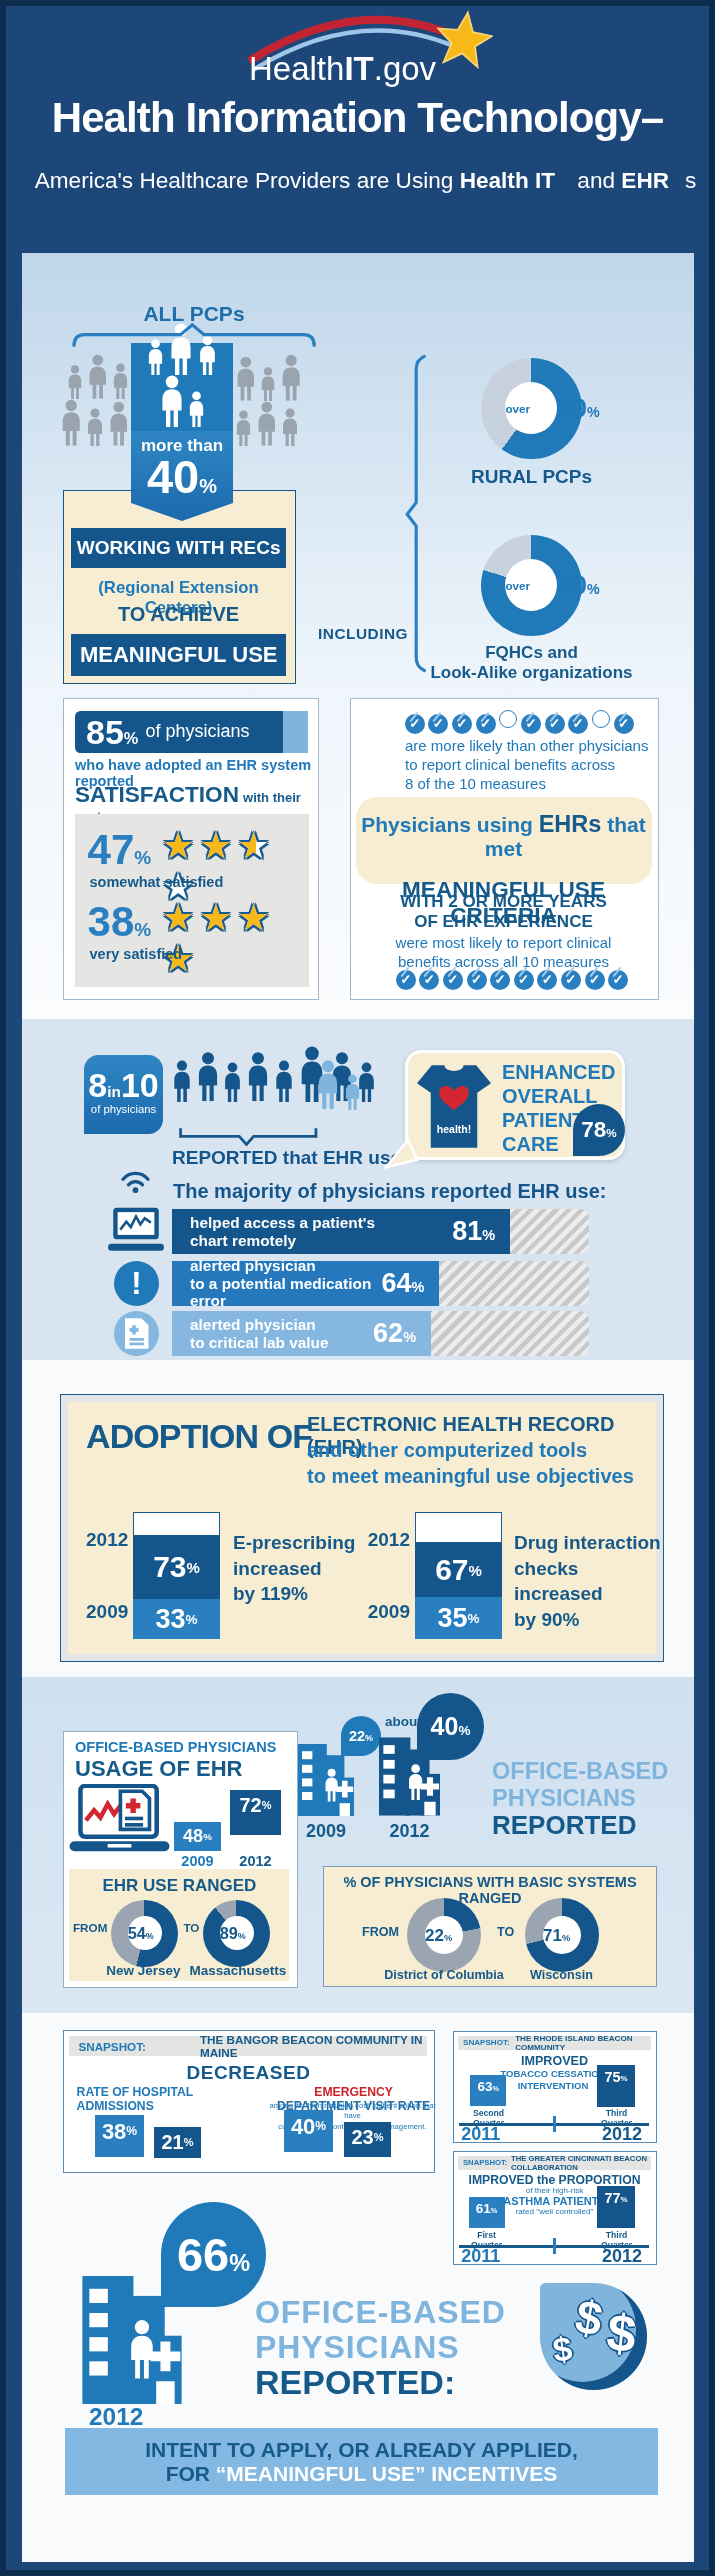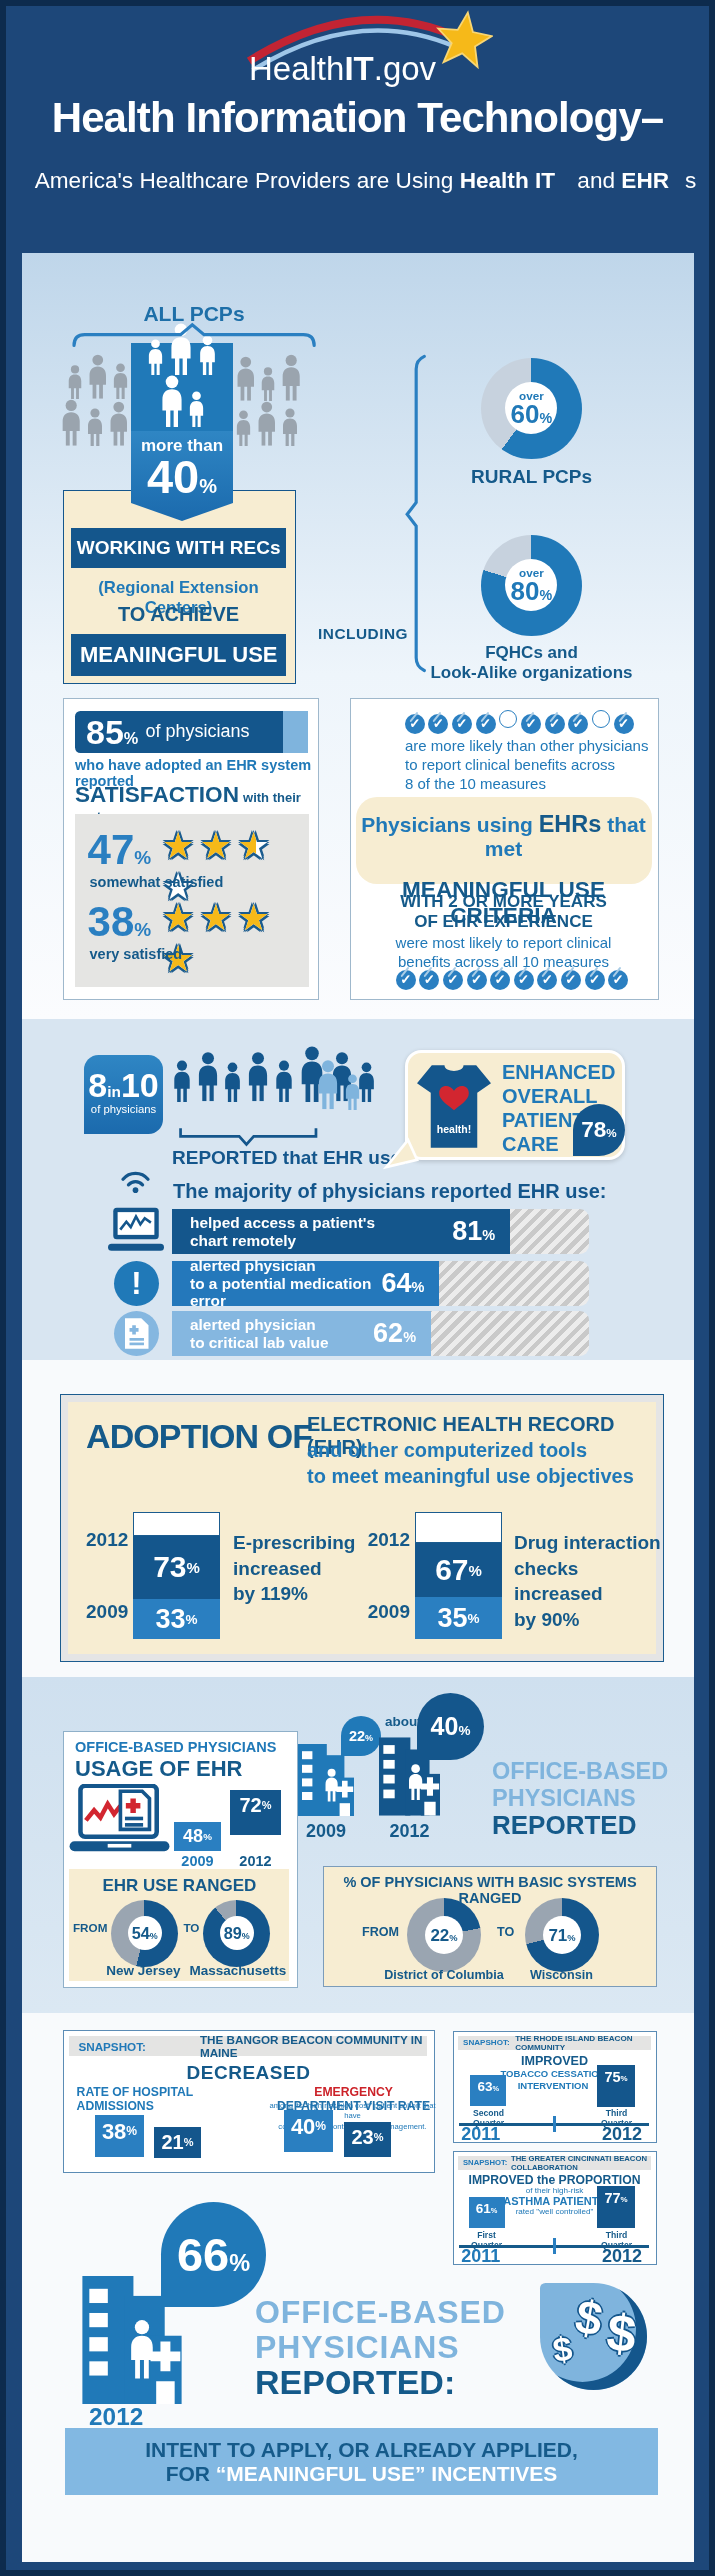--- a/index.html
+++ b/index.html
@@ -18,21 +18,21 @@
   .band5{left:22px;top:1677px;width:672px;height:336px;background:linear-gradient(#cfe0ef,#dbe8f3);}
   
   .title{left:0;top:94px;width:715px;text-align:center;color:#fff;font-size:42px;font-weight:bold;letter-spacing:-0.9px;}
   .subtitle{left:0;top:168px;width:715px;text-align:center;color:#fff;font-size:22.6px;}
   .subtitle .lt{font-weight:normal;margin-left:16px;} .subtitle .bd{font-weight:bold;}
   .logo{left:222px;top:5.4px;width:271px;height:87px;}
   .logo-text{position:absolute;left:27px;top:45px;font-size:33px;color:#fff;}
   .logo-text .h{font-weight:normal;} .logo-text .it{font-weight:bold;} .logo-text .gov{font-weight:normal;}
   
   .donut{border-radius:50%;}
-  .donut .hole{position:absolute;background:#fff;border-radius:50%;display:flex;flex-direction:column;align-items:center;justify-content:center;line-height:1;}
+  .donut .hole{position:absolute;background:#fff;border-radius:50%;display:flex;flex-direction:row;align-items:center;line-height:1;gap:28px;}
   .donut .over{font-size:11.7px;font-weight:bold;}
   .donut .dv{font-weight:bold;}
   .donut .dv i{font-style:normal;font-size:55%;}
   .chk{display:inline-block;width:20px;height:20px;border-radius:50%;background:#2a7fc1;color:#fff;
        font-size:13.5px;font-weight:bold;text-align:center;line-height:20px;margin:0 1.8px;position:relative;}
   .chk.off{background:#fff;border:1.8px solid #2a7fc1;width:16.3px;height:16.3px;line-height:16.3px;color:transparent;}
   .chk .sw{position:absolute;left:8.1px;top:-3.6px;width:1.8px;height:11.7px;background:#a9cce6;transform:rotate(38deg);border-radius:1.8px;}
   .star{position:relative;display:inline-block;width:36px;height:38px;font-size:36px;line-height:38px;margin-right:1.8px;}
   .star .s-base{position:absolute;left:0;top:0;color:#fff;text-shadow:-1.8px 0 0 #1b5c8f,1.8px 0 0 #1b5c8f,0 -1.8px 0 #1b5c8f,0 1.8px 0 #1b5c8f,1.8px 1.8px 0 #1b5c8f,-1.8px 1.8px 0 #1b5c8f,1.8px -1.8px 0 #1b5c8f,-1.8px -1.8px 0 #1b5c8f;}
   .star .s-fill{position:absolute;left:0;top:0;overflow:hidden;color:#f6b919;}

